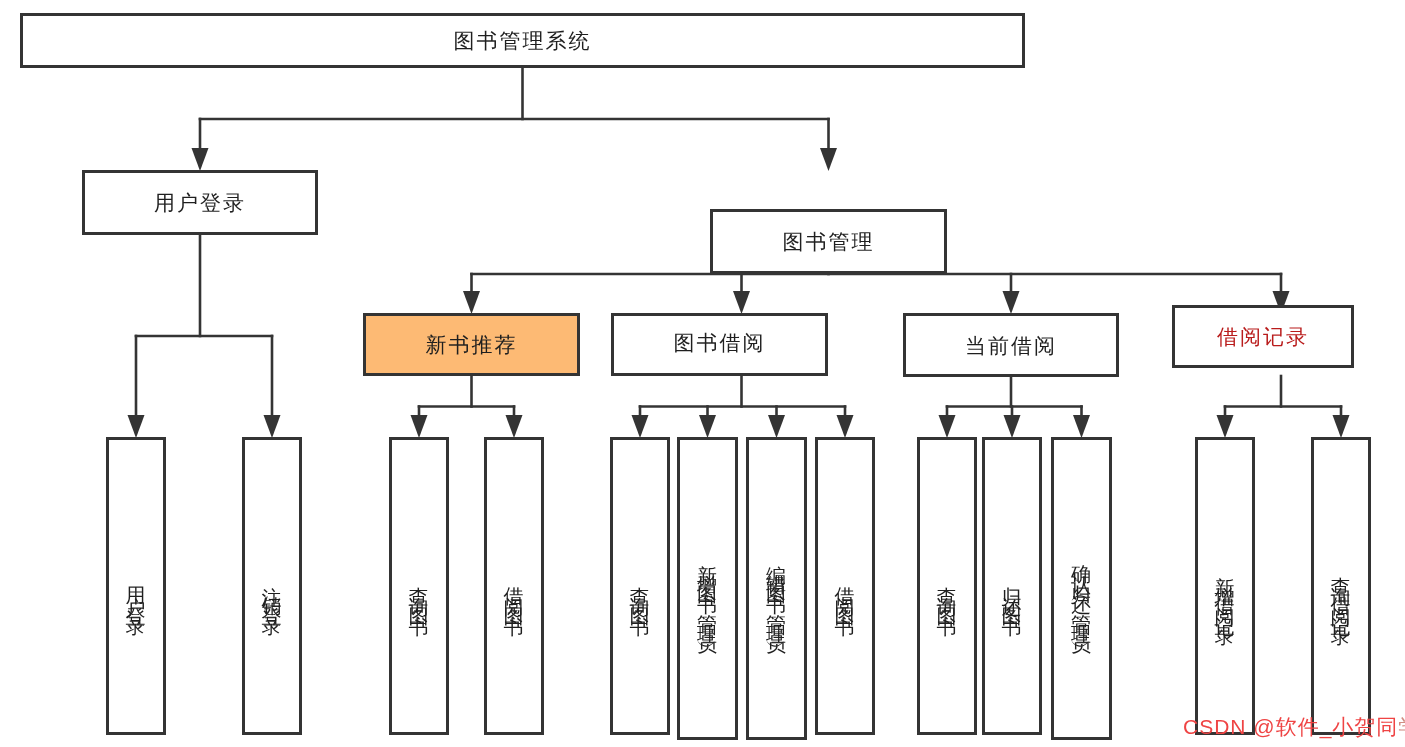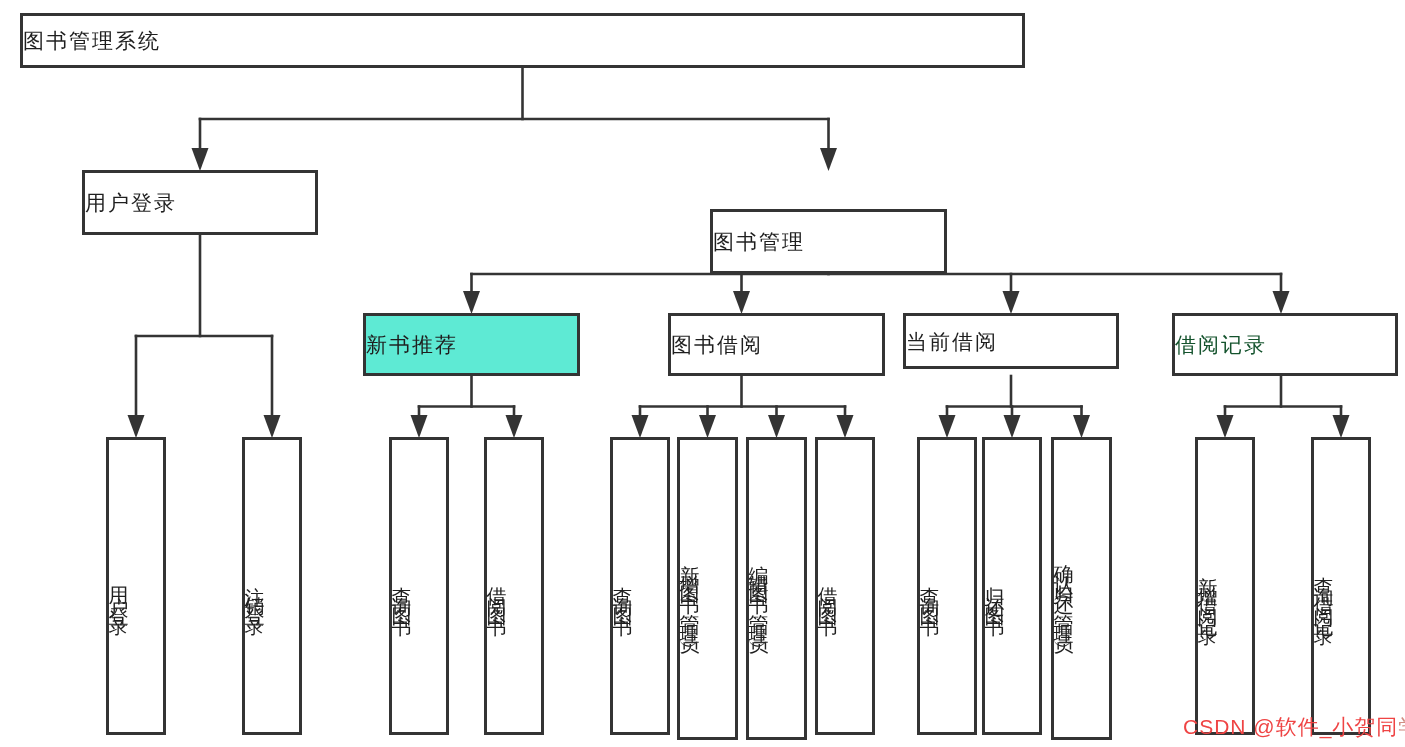--- a/index.html
+++ b/index.html
@@ -11,21 +11,21 @@
     overflow:hidden;
   }
   .stage svg{position:absolute;left:0;top:0;}
   .node{
     position:absolute;
     box-sizing:border-box;
     border:3px solid #343434;
     background:#ffffff;
     display:flex;
     align-items:center;
-    justify-content:flex-start;
+    justify-content:center;
     color:#1f1f1f;
     z-index:2;
   }
   .node.h .lbl{
     font-size:21px;
     letter-spacing:2px;
     white-space:nowrap;
     line-height:1;
   }
   .node.v .lbl{
@@ -108,30 +108,30 @@
   <div id="nodes">
       <div class="node h" style="left: 20px; top: 13px; width: 1005px; height: 55px; border-color: rgb(52, 52, 52); background: rgb(255, 255, 255); color: rgb(31, 31, 31);">
         <span class="lbl">图书管理系统</span>
       </div>
       <div class="node h" style="left: 82px; top: 170px; width: 236px; height: 65px; border-color: rgb(52, 52, 52); background: rgb(255, 255, 255); color: rgb(31, 31, 31);">
         <span class="lbl">用户登录</span>
       </div>
       <div class="node h" style="left: 710px; top: 170px; width: 237px; height: 65px; border-color: rgb(52, 52, 52); background: rgb(255, 255, 255); color: rgb(31, 31, 31); margin-top: 39px;">
         <span class="lbl">图书管理</span>
       </div>
-      <div class="node h" style="left: 363px; top: 313px; width: 217px; height: 63px; border-color: rgb(52, 52, 52); background: #5eead4; color: rgb(31, 31, 31);">
+      <div class="node h" style="left: 363px; top: 313px; width: 217px; height: 63px; border-color: rgb(52, 52, 52); background: #fdba74; color: rgb(31, 31, 31);">
         <span class="lbl">新书推荐</span>
       </div>
-      <div class="node h" style="left: 668px; top: 313px; width: 217px; height: 63px; border-color: rgb(52, 52, 52); background: rgb(255, 255, 255); color: rgb(31, 31, 31);">
+      <div class="node h" style="left: 611px; top: 313px; width: 217px; height: 63px; border-color: rgb(52, 52, 52); background: rgb(255, 255, 255); color: rgb(31, 31, 31); font-family: Liberation Mono, monospace;">
         <span class="lbl">图书借阅</span>
       </div>
-      <div class="node h" style="left: 903px; top: 313px; width: 216px; height: 56px; border-color: rgb(52, 52, 52); background: rgb(255, 255, 255); color: rgb(31, 31, 31);">
+      <div class="node h" style="left: 903px; top: 313px; width: 216px; height: 64px; border-color: rgb(52, 52, 52); background: rgb(255, 255, 255); color: rgb(31, 31, 31);">
         <span class="lbl">当前借阅</span>
       </div>
-      <div class="node h" style="left: 1172px; top: 313px; width: 226px; height: 63px; border-color: rgb(52, 52, 52); background: rgb(255, 255, 255); color: #14532d;">
+      <div class="node h" style="left: 1172px; top: 305px; width: 182px; height: 63px; border-color: rgb(52, 52, 52); background: rgb(255, 255, 255); color: #b91c1c;">
         <span class="lbl">借阅记录</span>
       </div>
       <div class="node v" style="left: 106px; top: 437px; width: 60px; height: 298px; border-color: rgb(52, 52, 52); background: rgb(255, 255, 255); color: rgb(31, 31, 31);">
         <span class="lbl">用户登录</span>
       </div>
       <div class="node v" style="left: 242px; top: 437px; width: 60px; height: 298px; border-color: rgb(52, 52, 52); background: rgb(255, 255, 255); color: rgb(31, 31, 31);">
         <span class="lbl">注销登录</span>
       </div>
       <div class="node v" style="left: 389px; top: 437px; width: 60px; height: 298px; border-color: rgb(52, 52, 52); background: rgb(255, 255, 255); color: rgb(31, 31, 31);">
         <span class="lbl">查询图书</span>

